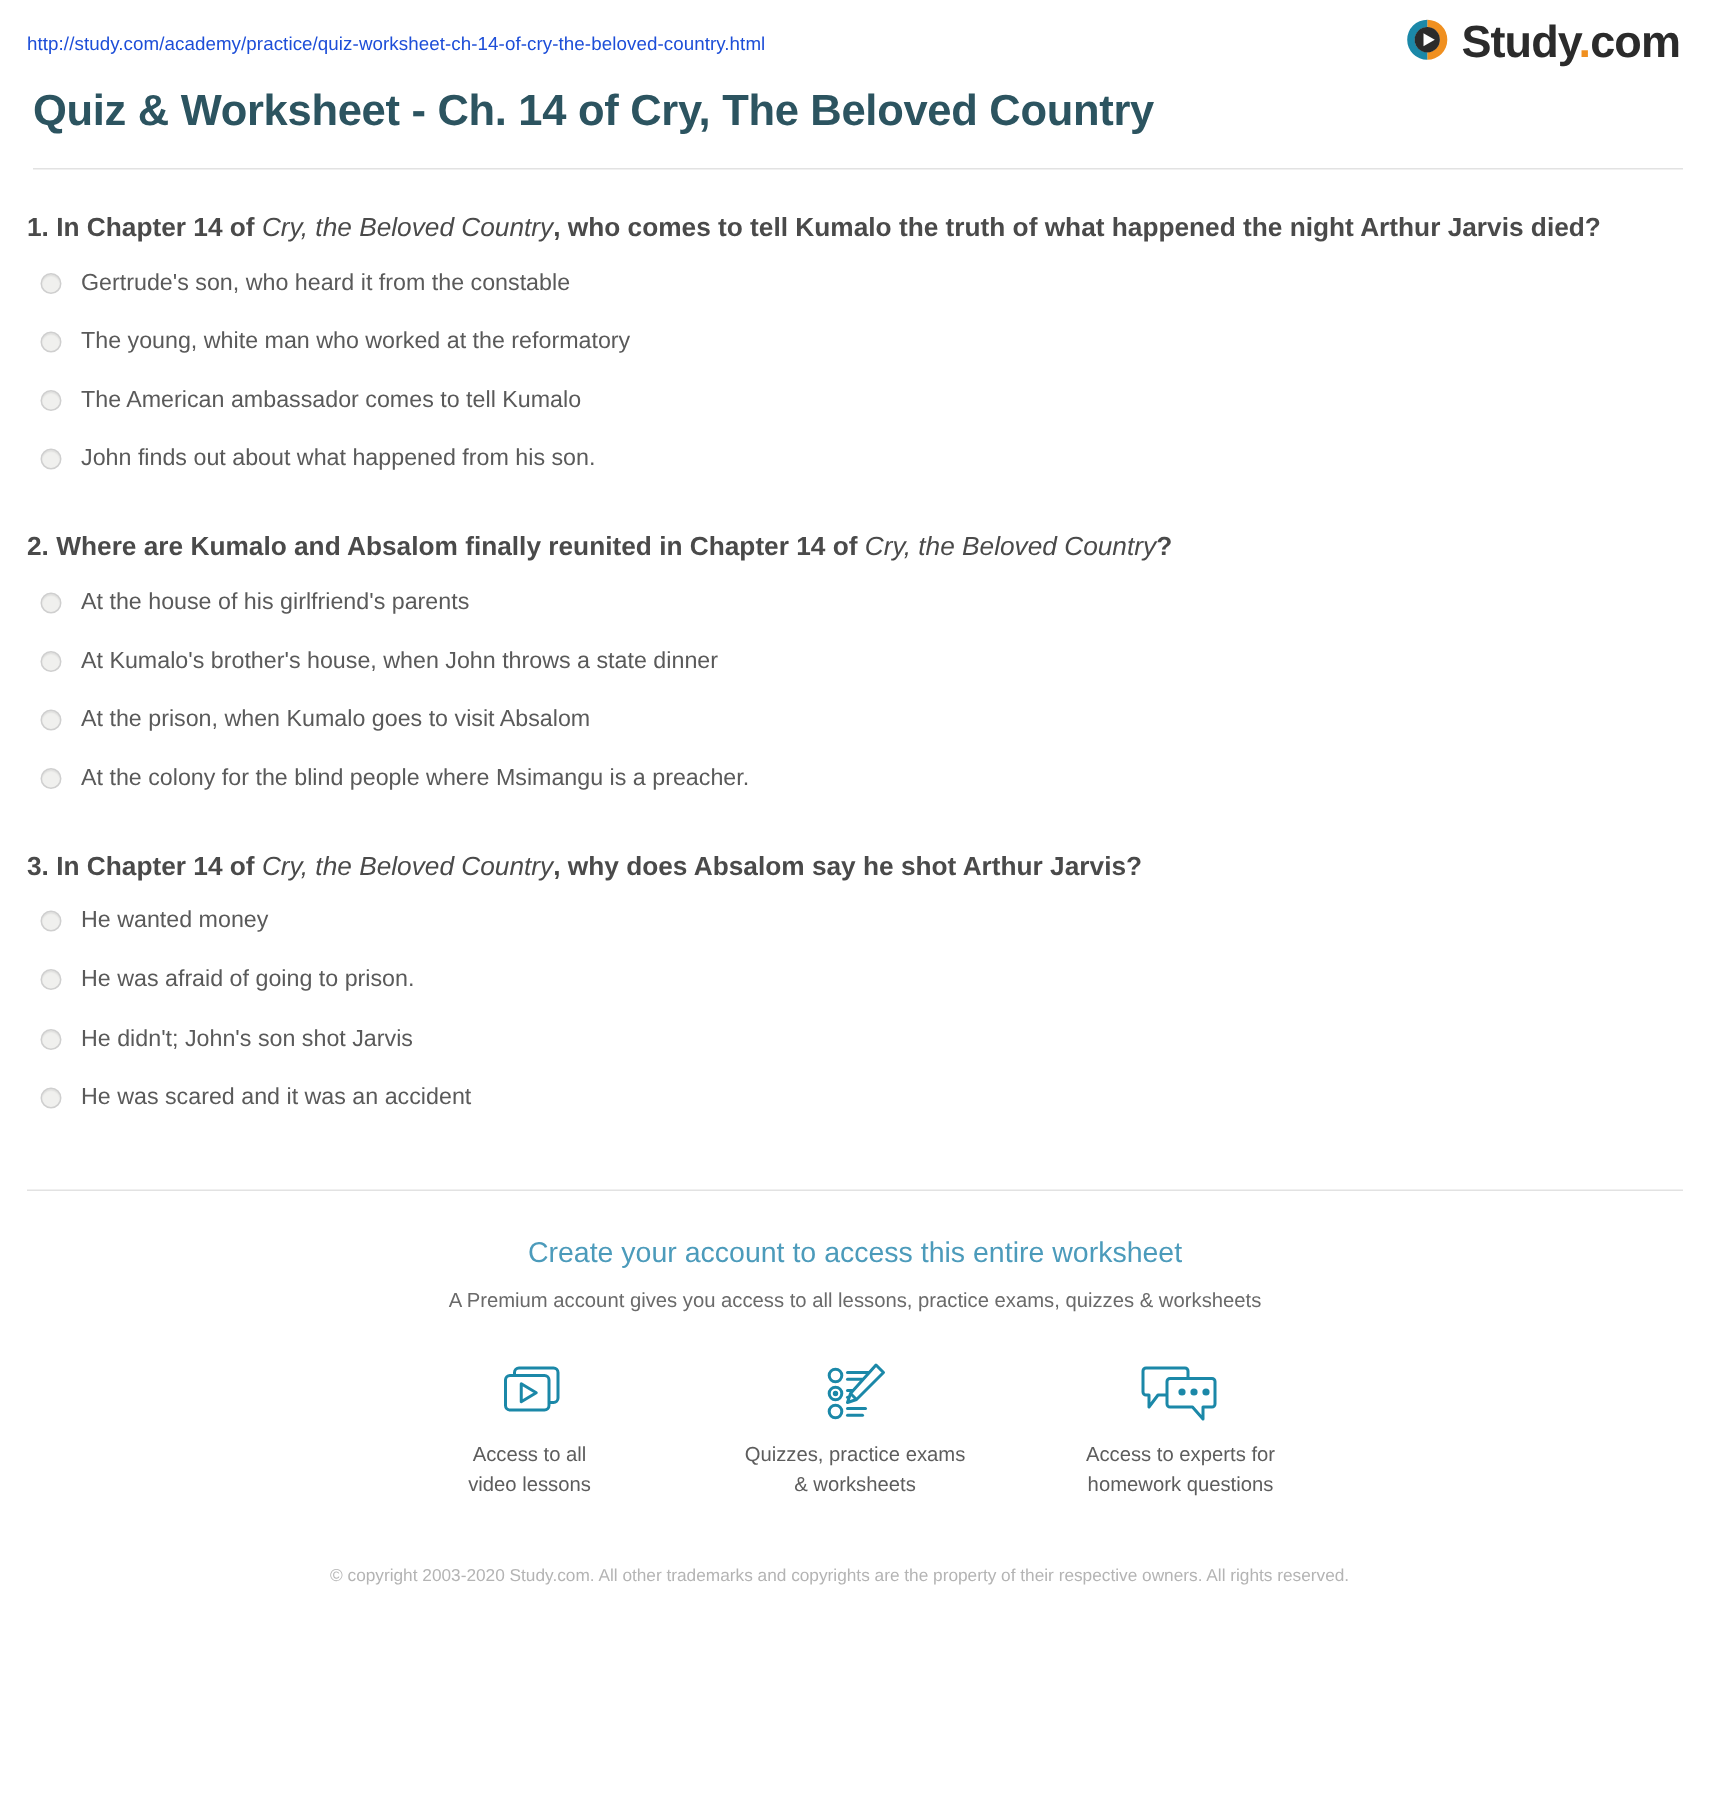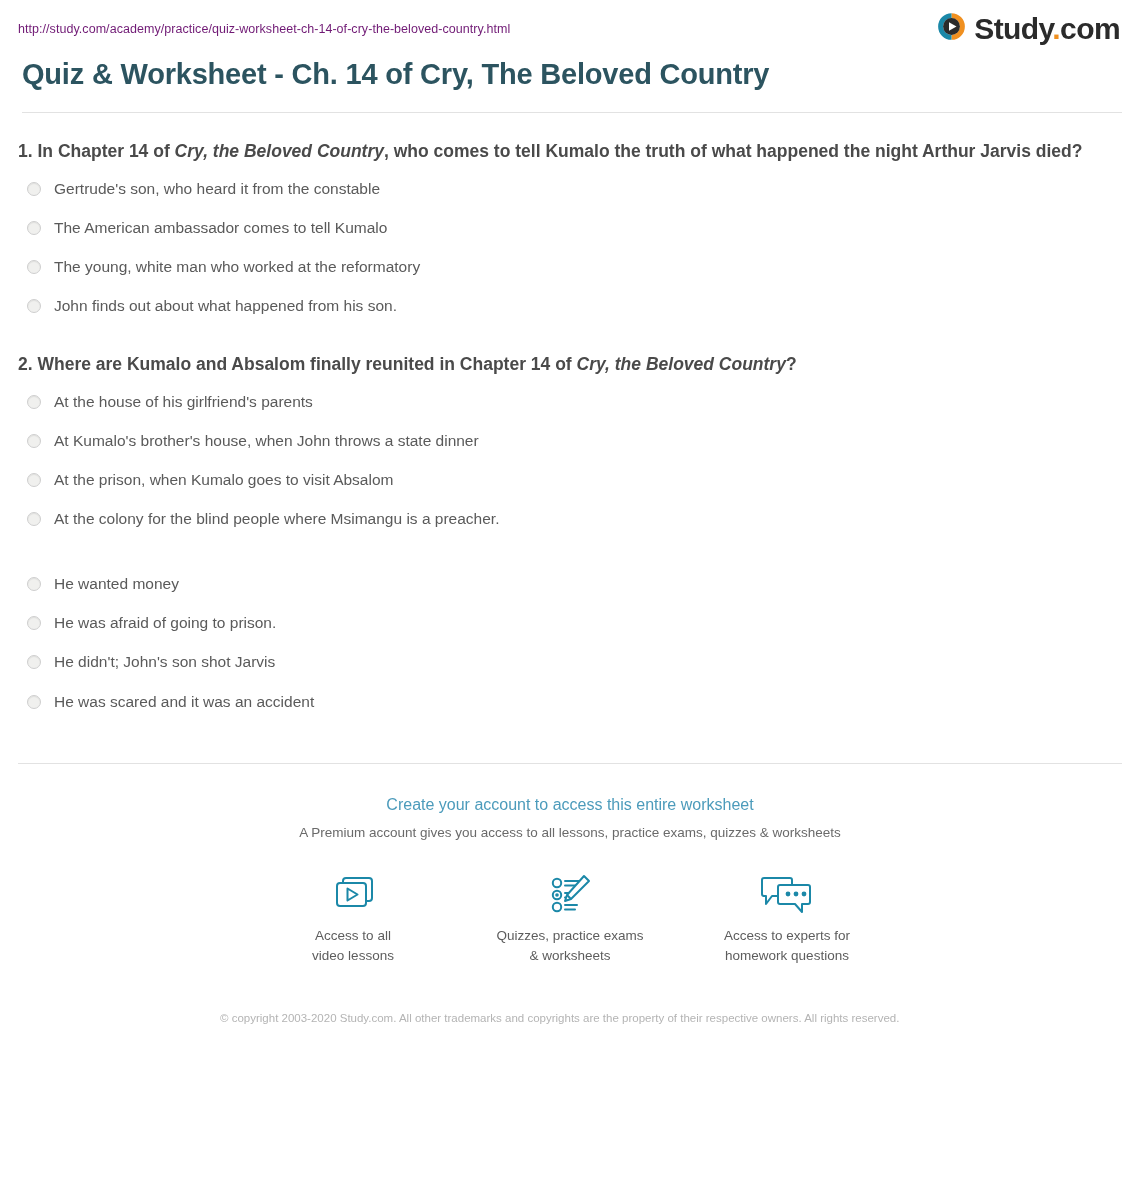--- a/index.html
+++ b/index.html
@@ -25,21 +25,21 @@
   .topbar {
     display: flex;
     align-items: center;
     justify-content: space-between;
     padding: 13px 14px 0 18px;
     height: 44px;
     box-sizing: border-box;
   }
   .url {
     font-size: 12.5px;
-    color: #701a75;
+    color: #1d4ed8;
     letter-spacing: 0.05px;
     white-space: nowrap;
   }
   .logo {
     display: flex;
     align-items: center;
     gap: 7px;
     padding-right: 6px;
     justify-content: flex-end;
   }
@@ -73,21 +73,21 @@
   .quiz { padding: 0 16px 0 18px; }
   .question-block { margin-top: 26px; }
   .q-text {
     font-size: 17.5px;
     font-weight: 700;
     color: #4a4a4a;
     line-height: 1.38;
     margin: 0 0 6px 0;
   }
   .q-text em {
-    font-weight: 700;
+    font-weight: 400;
     font-style: italic;
     color: #4a4a4a;
   }
   .options { list-style: none; margin: 0; padding: 0; }
   .option {
     display: flex;
     align-items: flex-start;
     gap: 13px;
     padding: 9.5px 0 9.5px 9px;
     font-size: 15.5px;
@@ -110,21 +110,21 @@
   .cta-rule {
     border: 0;
     border-top: 1px solid #e2e2e2;
     margin: 42px 18px 0 18px;
   }
   .cta {
     text-align: center;
     padding-top: 31px;
   }
   .cta-head {
-    font-size: 16px;
+    font-size: 19px;
     color: #4c9bbb;
     font-weight: 400;
     margin: 0;
     line-height: 1.2;
   }
   .cta-sub {
     font-size: 13.5px;
     color: #6a6a6a;
     margin: 11px 0 0 0;
   }
@@ -194,25 +194,25 @@
   <div class="quiz">
       <div class="question-block">
         <p class="q-text"><span>1.</span> <span>In Chapter 14 of </span><em>Cry, the Beloved Country</em><span>, who comes to tell Kumalo the truth of what happened the night Arthur Jarvis died?</span></p>
         <ul class="options">
           <li class="option">
             <span class="radio"></span>
             <span class="opt-label">Gertrude's son, who heard it from the constable</span>
           </li>
           <li class="option">
             <span class="radio"></span>
+            <span class="opt-label">The young, white man who worked at the reformatory</span>
+          </li>
+          <li class="option">
+            <span class="radio"></span>
             <span class="opt-label">The American ambassador comes to tell Kumalo</span>
-          </li>
-          <li class="option">
-            <span class="radio"></span>
-            <span class="opt-label">The young, white man who worked at the reformatory</span>
           </li>
           <li class="option">
             <span class="radio"></span>
             <span class="opt-label">John finds out about what happened from his son.</span>
           </li>
         </ul>
       </div>
       <div class="question-block">
         <p class="q-text"><span>2.</span> <span>Where are Kumalo and Absalom finally reunited in Chapter 14 of </span><em>Cry, the Beloved Country</em><span>?</span></p>
         <ul class="options">
@@ -228,20 +228,21 @@
             <span class="radio"></span>
             <span class="opt-label">At the prison, when Kumalo goes to visit Absalom</span>
           </li>
           <li class="option">
             <span class="radio"></span>
             <span class="opt-label">At the colony for the blind people where Msimangu is a preacher.</span>
           </li>
         </ul>
       </div>
       <div class="question-block">
+        <p class="q-text"><span>3.</span> <span>In Chapter 14 of </span><em>Cry, the Beloved Country</em><span>, why does Absalom say he shot Arthur Jarvis?</span></p>
         <ul class="options">
           <li class="option">
             <span class="radio"></span>
             <span class="opt-label">He wanted money</span>
           </li>
           <li class="option">
             <span class="radio"></span>
             <span class="opt-label">He was afraid of going to prison.</span>
           </li>
           <li class="option">

